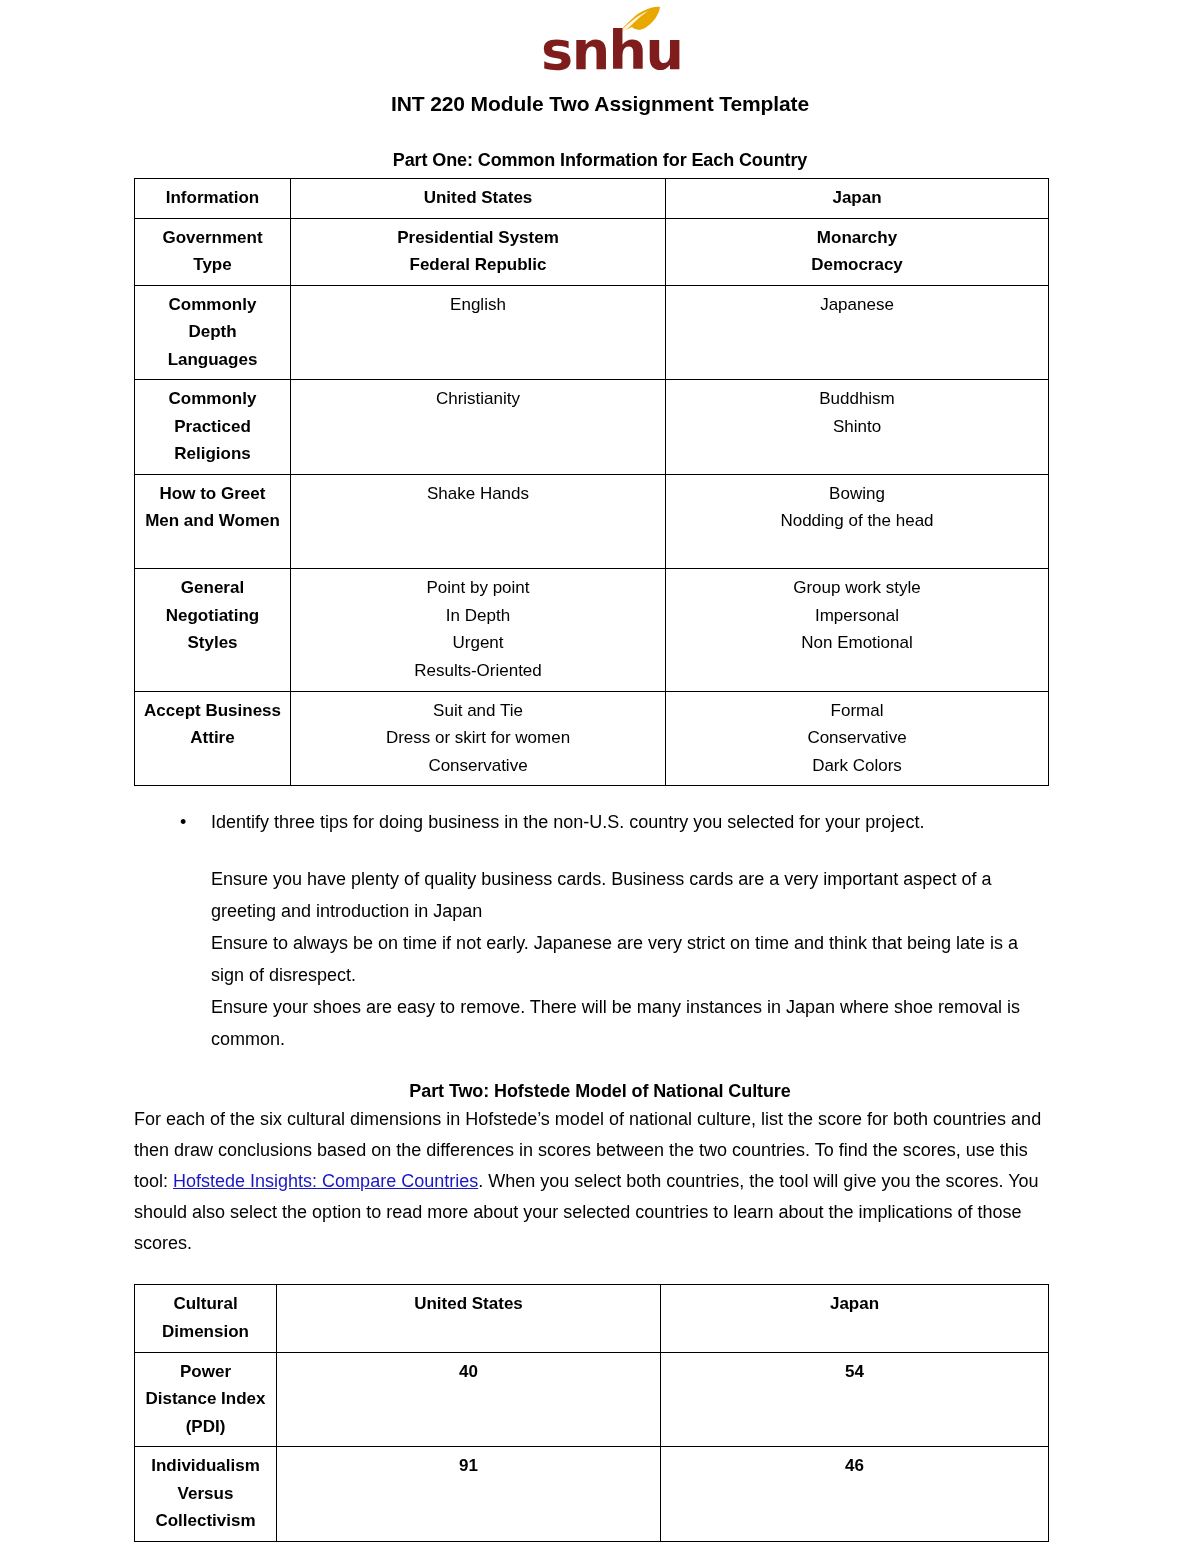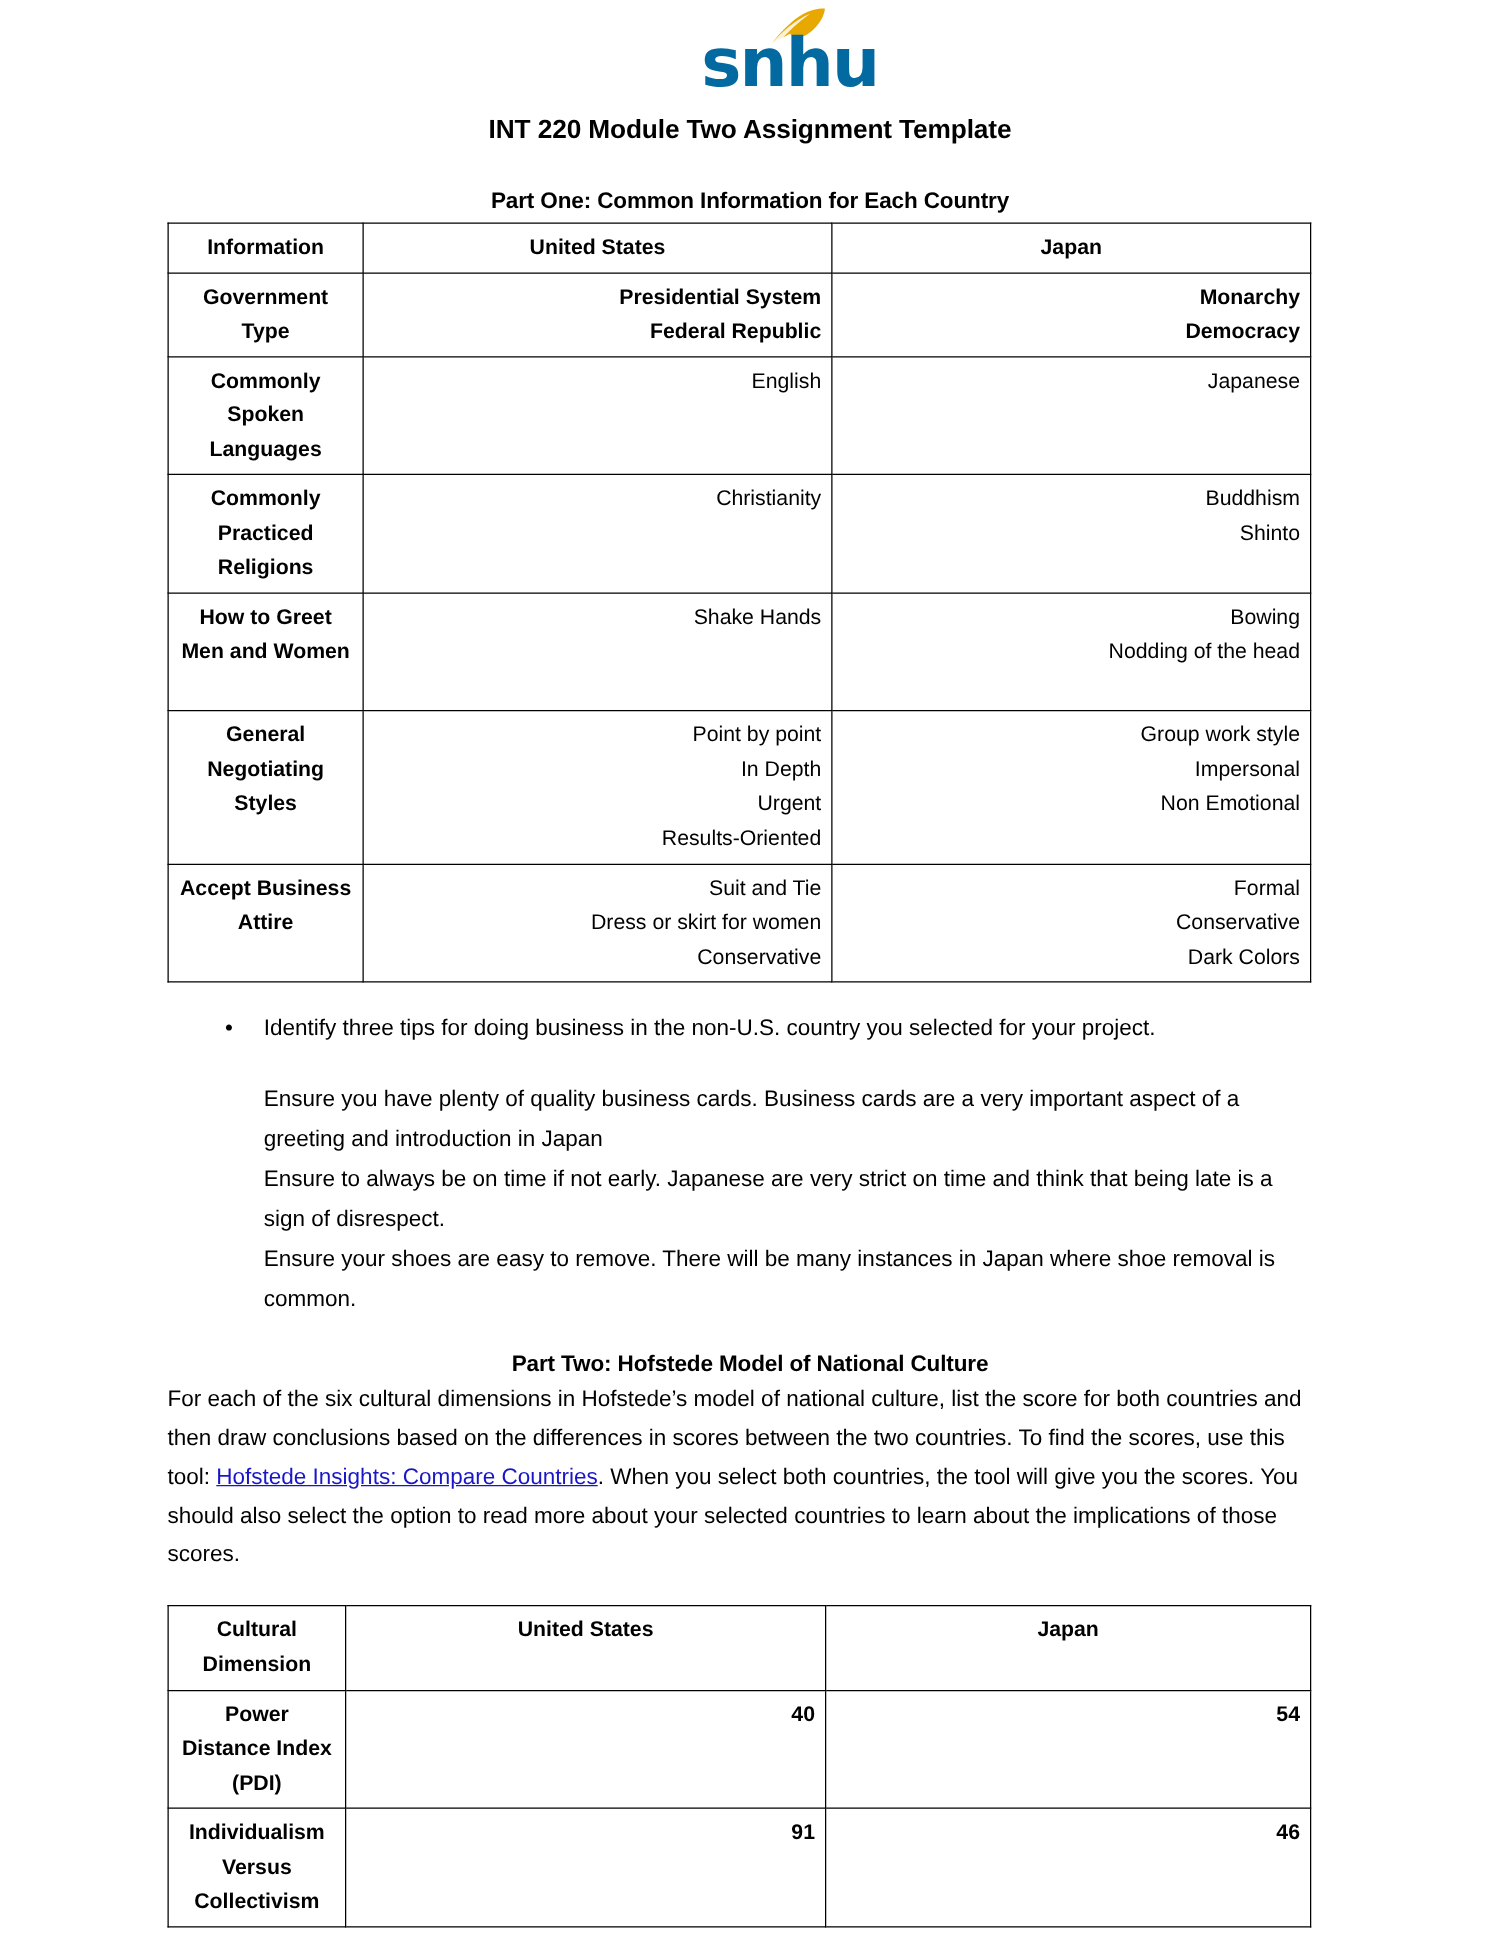--- a/index.html
+++ b/index.html
@@ -39,22 +39,21 @@
   }
   .logo-text {
     position: absolute;
     left: 0;
     bottom: 0;
     font-family: "DejaVu Sans", sans-serif;
     font-weight: bold;
     font-size: 54px;
     letter-spacing: -1.5px;
     line-height: 1;
-    color: #0369a1;
-    margin-left: 20px;
+    color: #7f1d1d;
   }
   .logo-flame {
     position: absolute;
     right: -2px;
     top: 0px;
     width: 48px;
     height: 34px;
   }
 
   
@@ -98,21 +97,21 @@
 
   .cell-label {
     text-align: center;
     font-weight: bold;
     margin-left: 12px;
   }
   .cell-head {
     text-align: center;
     font-weight: bold;
   }
-  .cell-body { text-align: right; }
+  .cell-body { text-align: center; }
   .cell-body.bold { font-weight: bold; }
   .cell-body .ln { display: block; }
 
   
   .bullet-row {
     display: flex;
     margin-top: 22px;
     font-size: 18px;
     line-height: 1.58;
   }
@@ -188,21 +187,21 @@
           <span class="ln">Presidential System</span>
           <span class="ln">Federal Republic</span>
         </td>
         <td class="cell-body bold">
           <span class="ln">Monarchy</span>
           <span class="ln">Democracy</span>
         </td>
       </tr>
 
       <tr>
-        <td class="cell-label">Commonly Spoken Languages</td>
+        <td class="cell-label">Commonly Depth Languages</td>
         <td class="cell-body">
           <span class="ln">English</span>
           <span class="ln">&nbsp;</span>
             <span class="ln">&nbsp;</span>
         </td>
         <td class="cell-body">
           <span class="ln">Japanese</span>
         </td>
       </tr>
 

